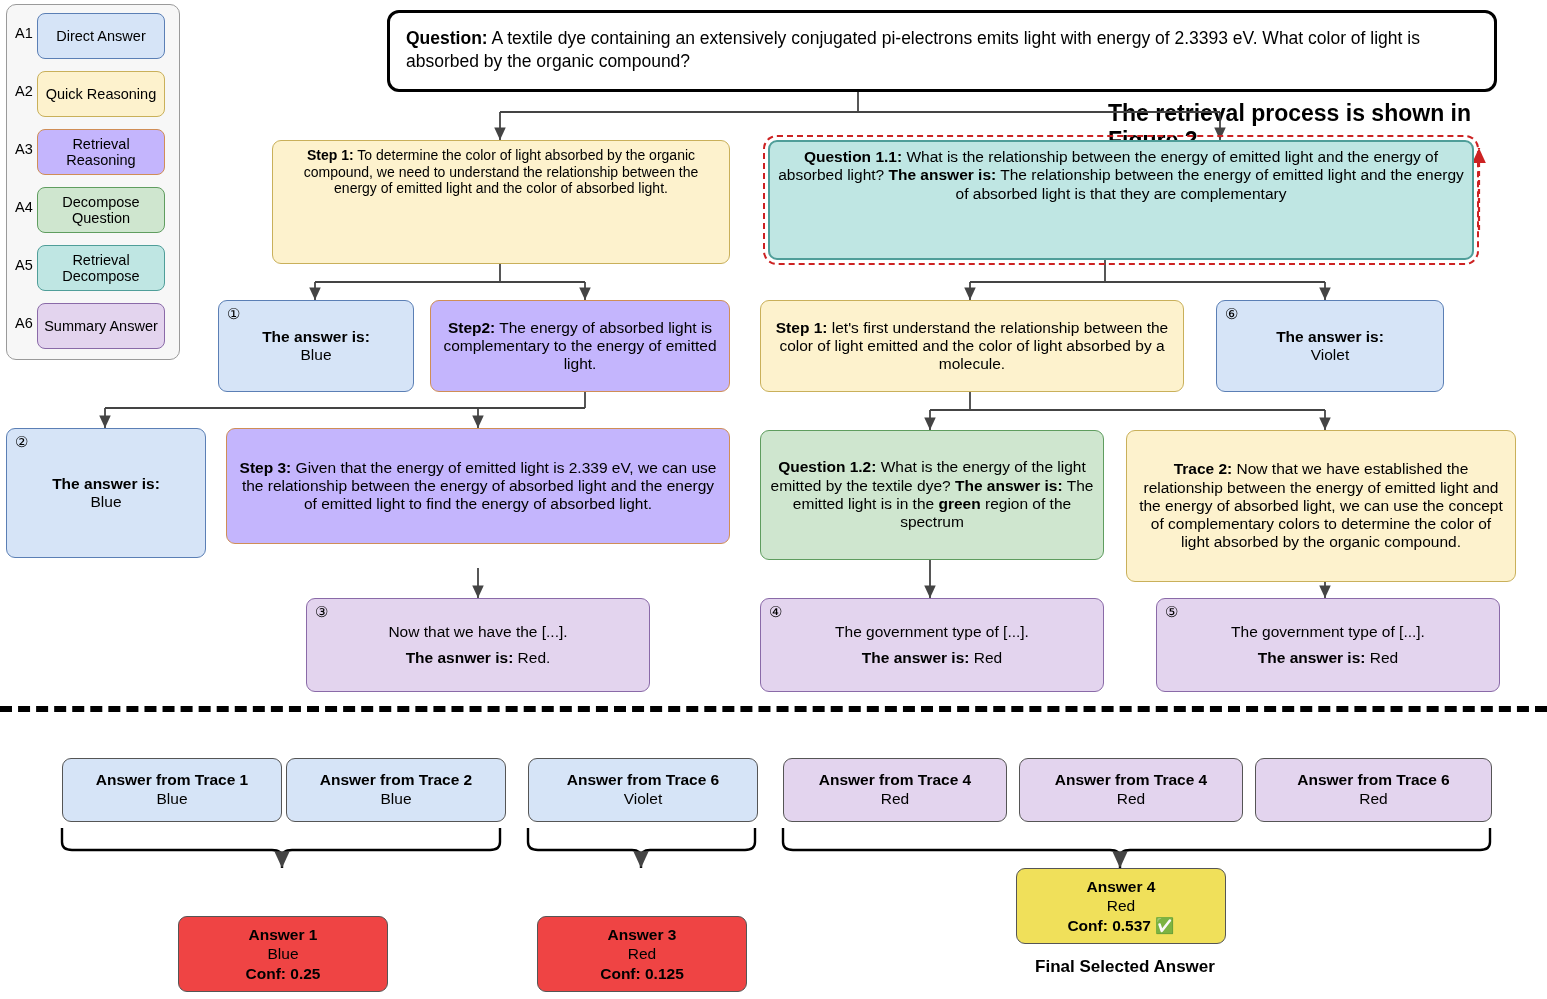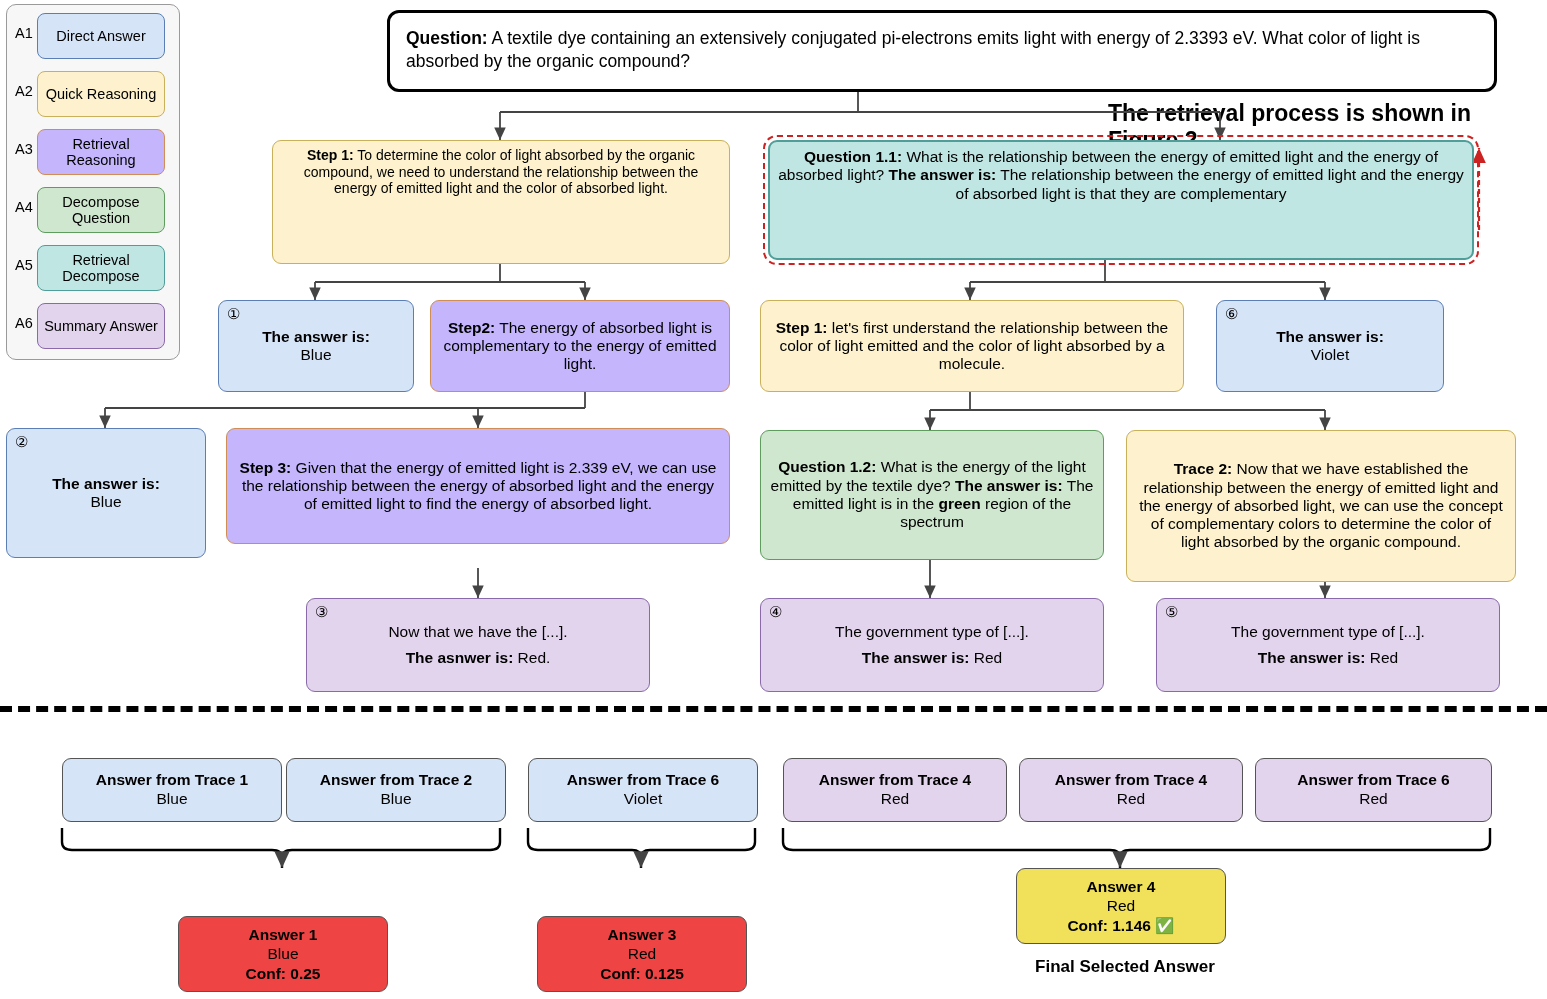--- a/index.html
+++ b/index.html
@@ -249,16 +249,16 @@
   <b>Conf: 0.25</b>
 </div>
 <div class="ansbox gray" style="left:537px;top:868px;">
   <b>Answer 3</b>
   <span>Red</span>
   <b>Conf: 0.125</b>
 </div>
 <div class="ansbox gold" style="left:1016px;top:868px;">
   <b>Answer 4</b>
   <span>Red</span>
-  <div><b>Conf: 1.146</b> <span>✅</span></div>
+  <div><b>Conf: 0.537</b> <span>✅</span></div>
 </div>
 
 <div id="final-label">Final Selected Answer</div>
 
 </body></html>

